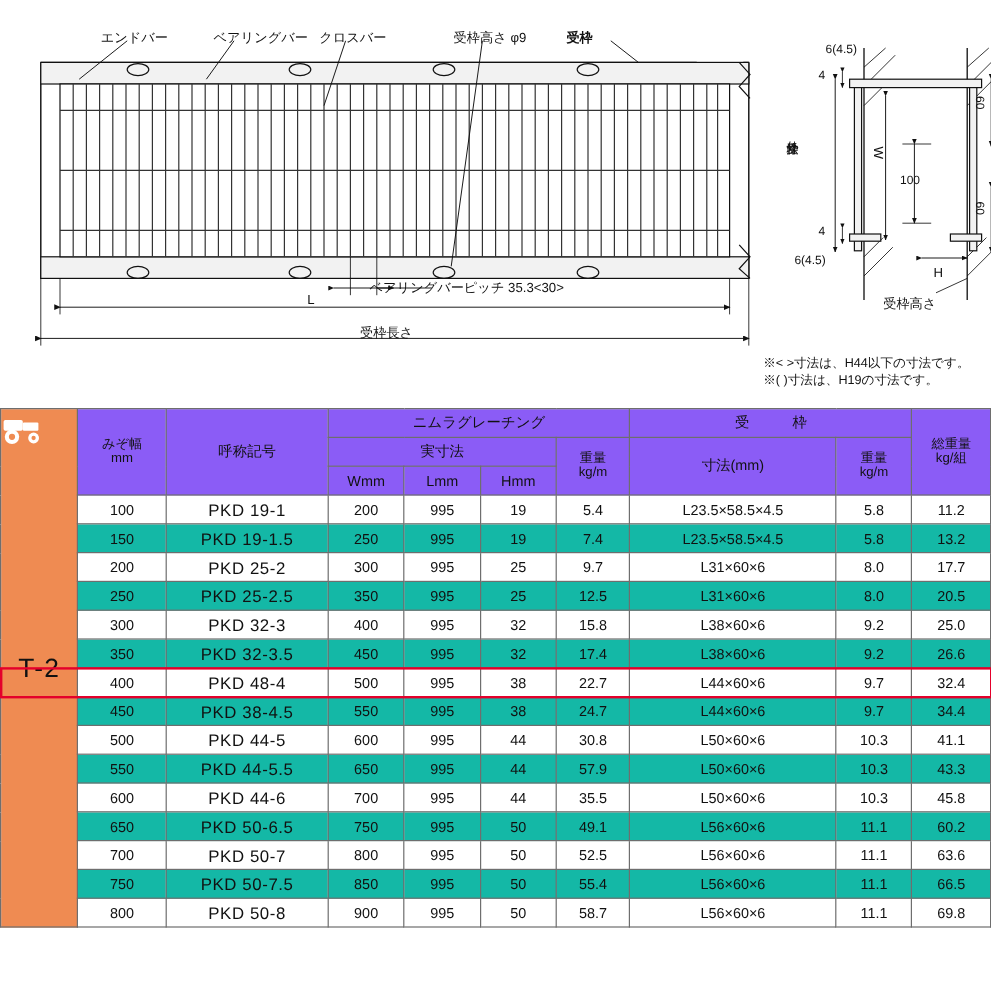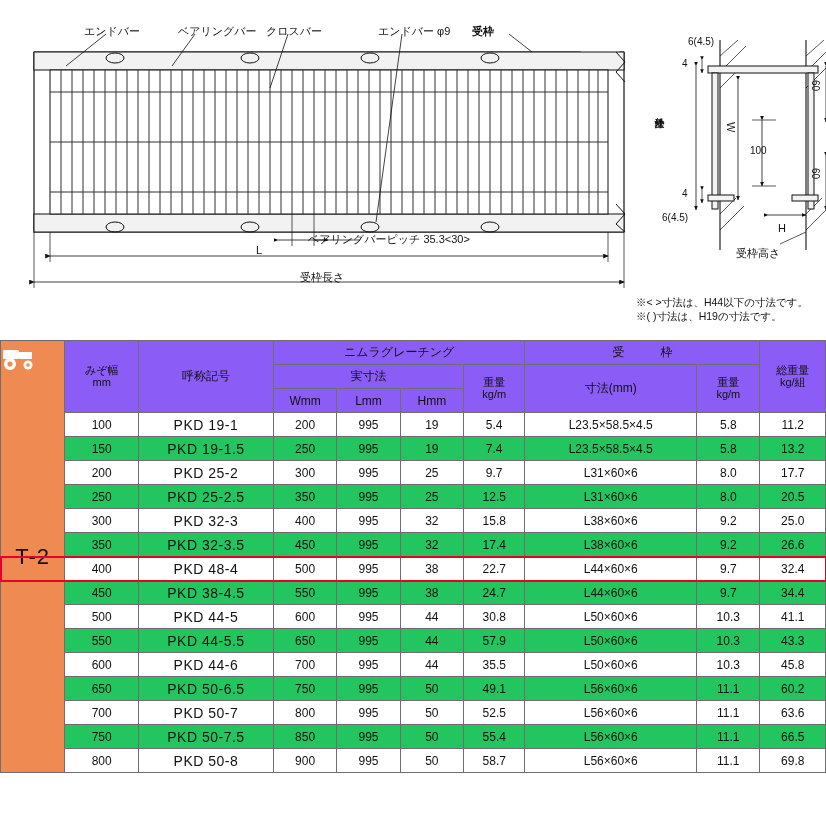--- a/index.html
+++ b/index.html
@@ -39,21 +39,21 @@
     border:1px solid #6e6e6e;
     text-align:center;
     padding:0;
     height:23px;
     font-weight:normal;
     color:#111;
   }
   .hdr{background:#8b5cf6;font-size:12px;}
   .hdr-small{font-size:11px;line-height:1.05;}
   .rowA{background:#ffffff;}
-  .rowB{background:#22c55e;}
+  .rowB{background:#14b8a6;}
   .leftbar{
     background:#ef8b52;
     color:#ffffff;
     width:62px;
     font-size:22px;
     font-weight:bold;
     letter-spacing:1px;
     vertical-align:middle;
     border:1px solid #6e6e6e;
   }
@@ -232,21 +232,21 @@
     <line x1="682" y1="190" x2="682" y2="203" stroke="#111" stroke-width="0.7" marker-start="url(#arrS)" marker-end="url(#arrS)"></line>
 
     <line x1="748" y1="215" x2="786" y2="215" stroke="#111" stroke-width="0.8" marker-start="url(#arrS)" marker-end="url(#arrS)"></line>
 
     <line x1="786" y1="232" x2="760" y2="244" stroke="#111" stroke-width="0.7"></line>
   </svg>
 
   <div class="lbl" style="left:64px;top:24px;">エンドバー</div>
   <div class="lbl" style="left:158px;top:24px;">ベアリングバー</div>
   <div class="lbl" style="left:246px;top:24px;">クロスバー</div>
-  <div class="lbl" style="left:358px;top:24px;">エンドバー φ9</div>
+  <div class="lbl" style="left:358px;top:24px;">受枠高さ φ9</div>
   <div class="lbl" style="left:452px;top:24px;font-weight:bold;">受枠</div>
   <div class="lbl" style="left:288px;top:232px;">ベアリングバーピッチ 35.3&lt;30&gt;</div>
   <div class="lbl" style="left:236px;top:244px;">L</div>
   <div class="lbl" style="left:280px;top:270px;">受枠長さ</div>
 
   <div class="lbl-v" style="left:632px;top:110px;">受枠外寸法</div>
   <div class="lbl-v" style="left:806px;top:120px;font-size:11px;">みぞ幅</div>
   <div class="lbl" style="left:716px;top:246px;">受枠高さ</div>
 
   <div class="lbl-v" style="left:705px;top:122px;font-size:11px;">W</div>

